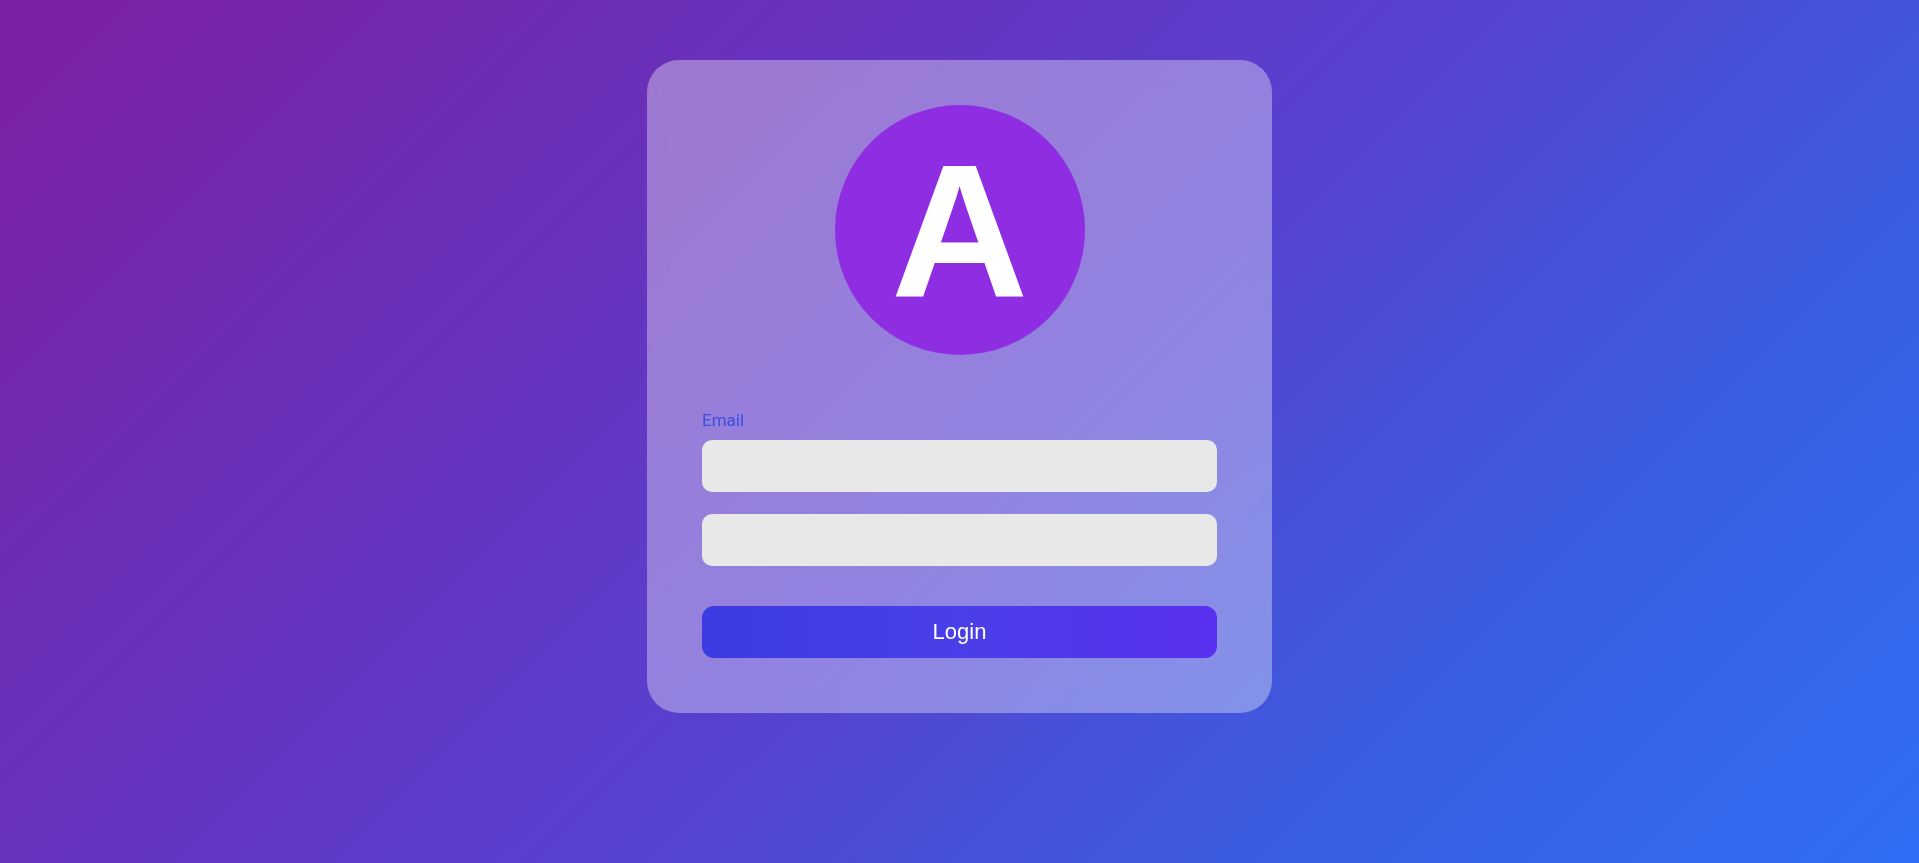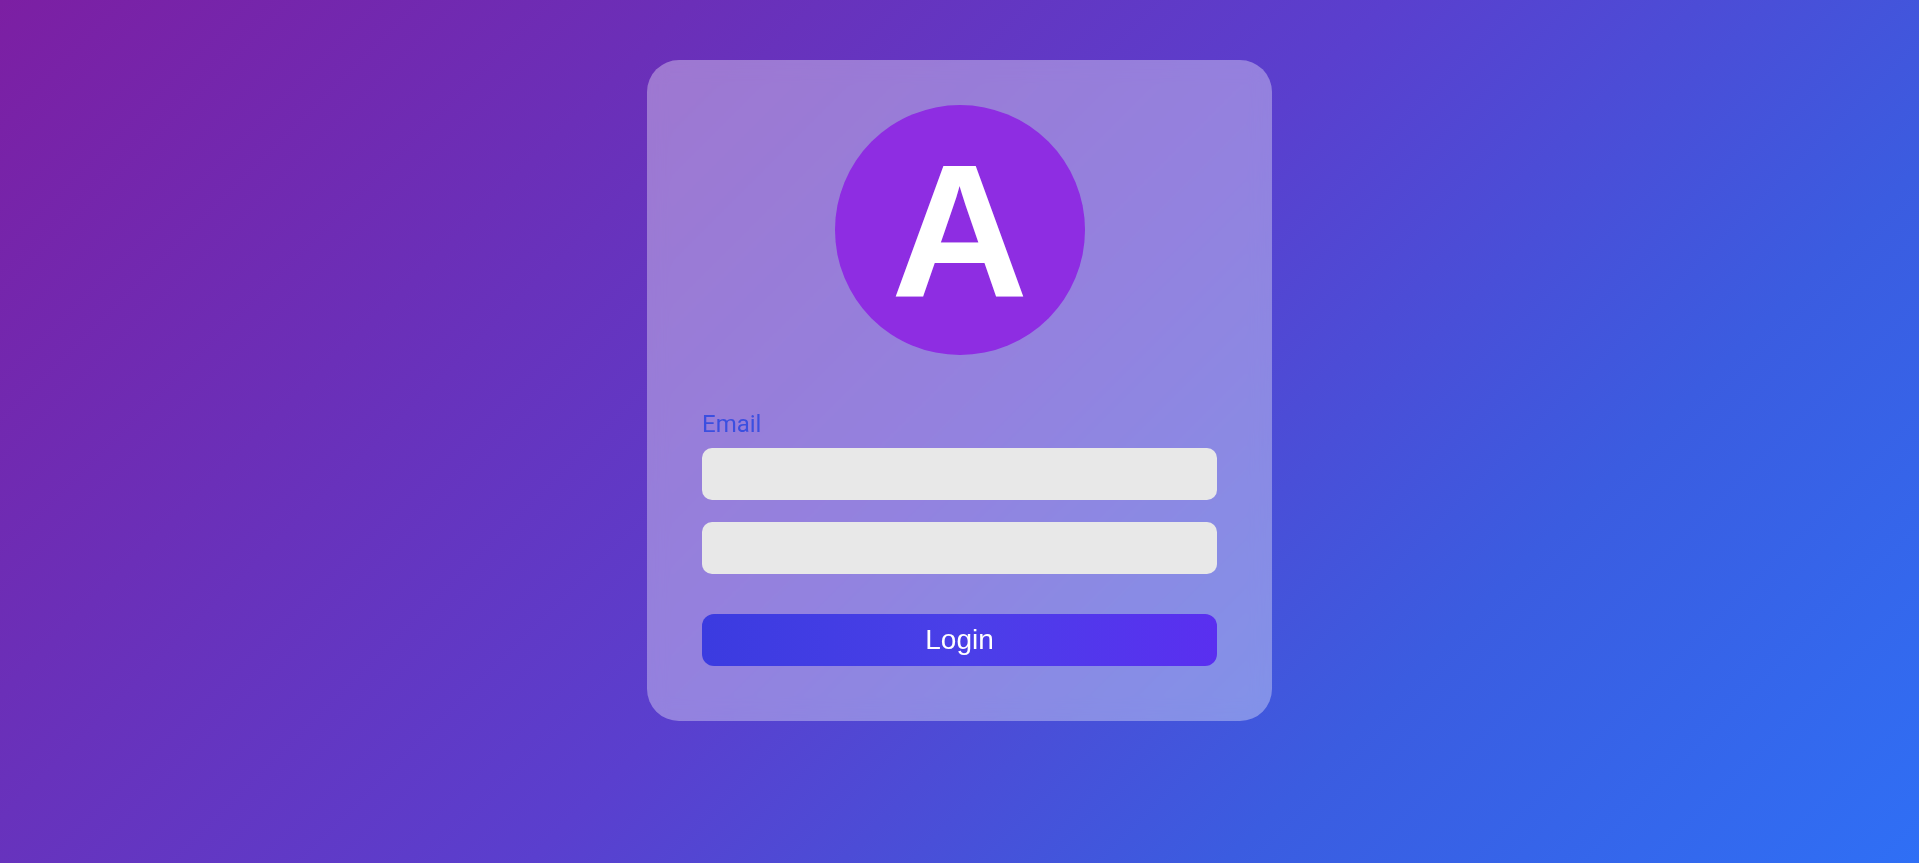--- a/index.html
+++ b/index.html
@@ -51,21 +51,21 @@
     }
     
     .form-group {
       width: 100%;
       margin-bottom: 22px;
     }
     
     .form-label {
       display: block;
       color: #3b4fe0;
-      font-size: 24px;
+      font-size: 17px;
       font-weight: 400;
       margin-bottom: 10px;
     }
     
     .form-input {
       width: 100%;
       height: 52px;
       background: #e8e8e8;
       border: none;
       border-radius: 10px;
@@ -75,21 +75,21 @@
       outline: none;
     }
     
     .login-button {
       width: 100%;
       height: 52px;
       background: linear-gradient(90deg, #3b3be0 0%, #4a3fe8 50%, #5a2ff0 100%);
       border: none;
       border-radius: 12px;
       color: #ffffff;
-      font-size: 28px;
+      font-size: 22px;
       font-weight: 400;
       cursor: pointer;
       margin-top: 18px;
     }
   </style>
 </head>
 <body>
 
 <div class="login-card">
   <div class="logo-circle">

